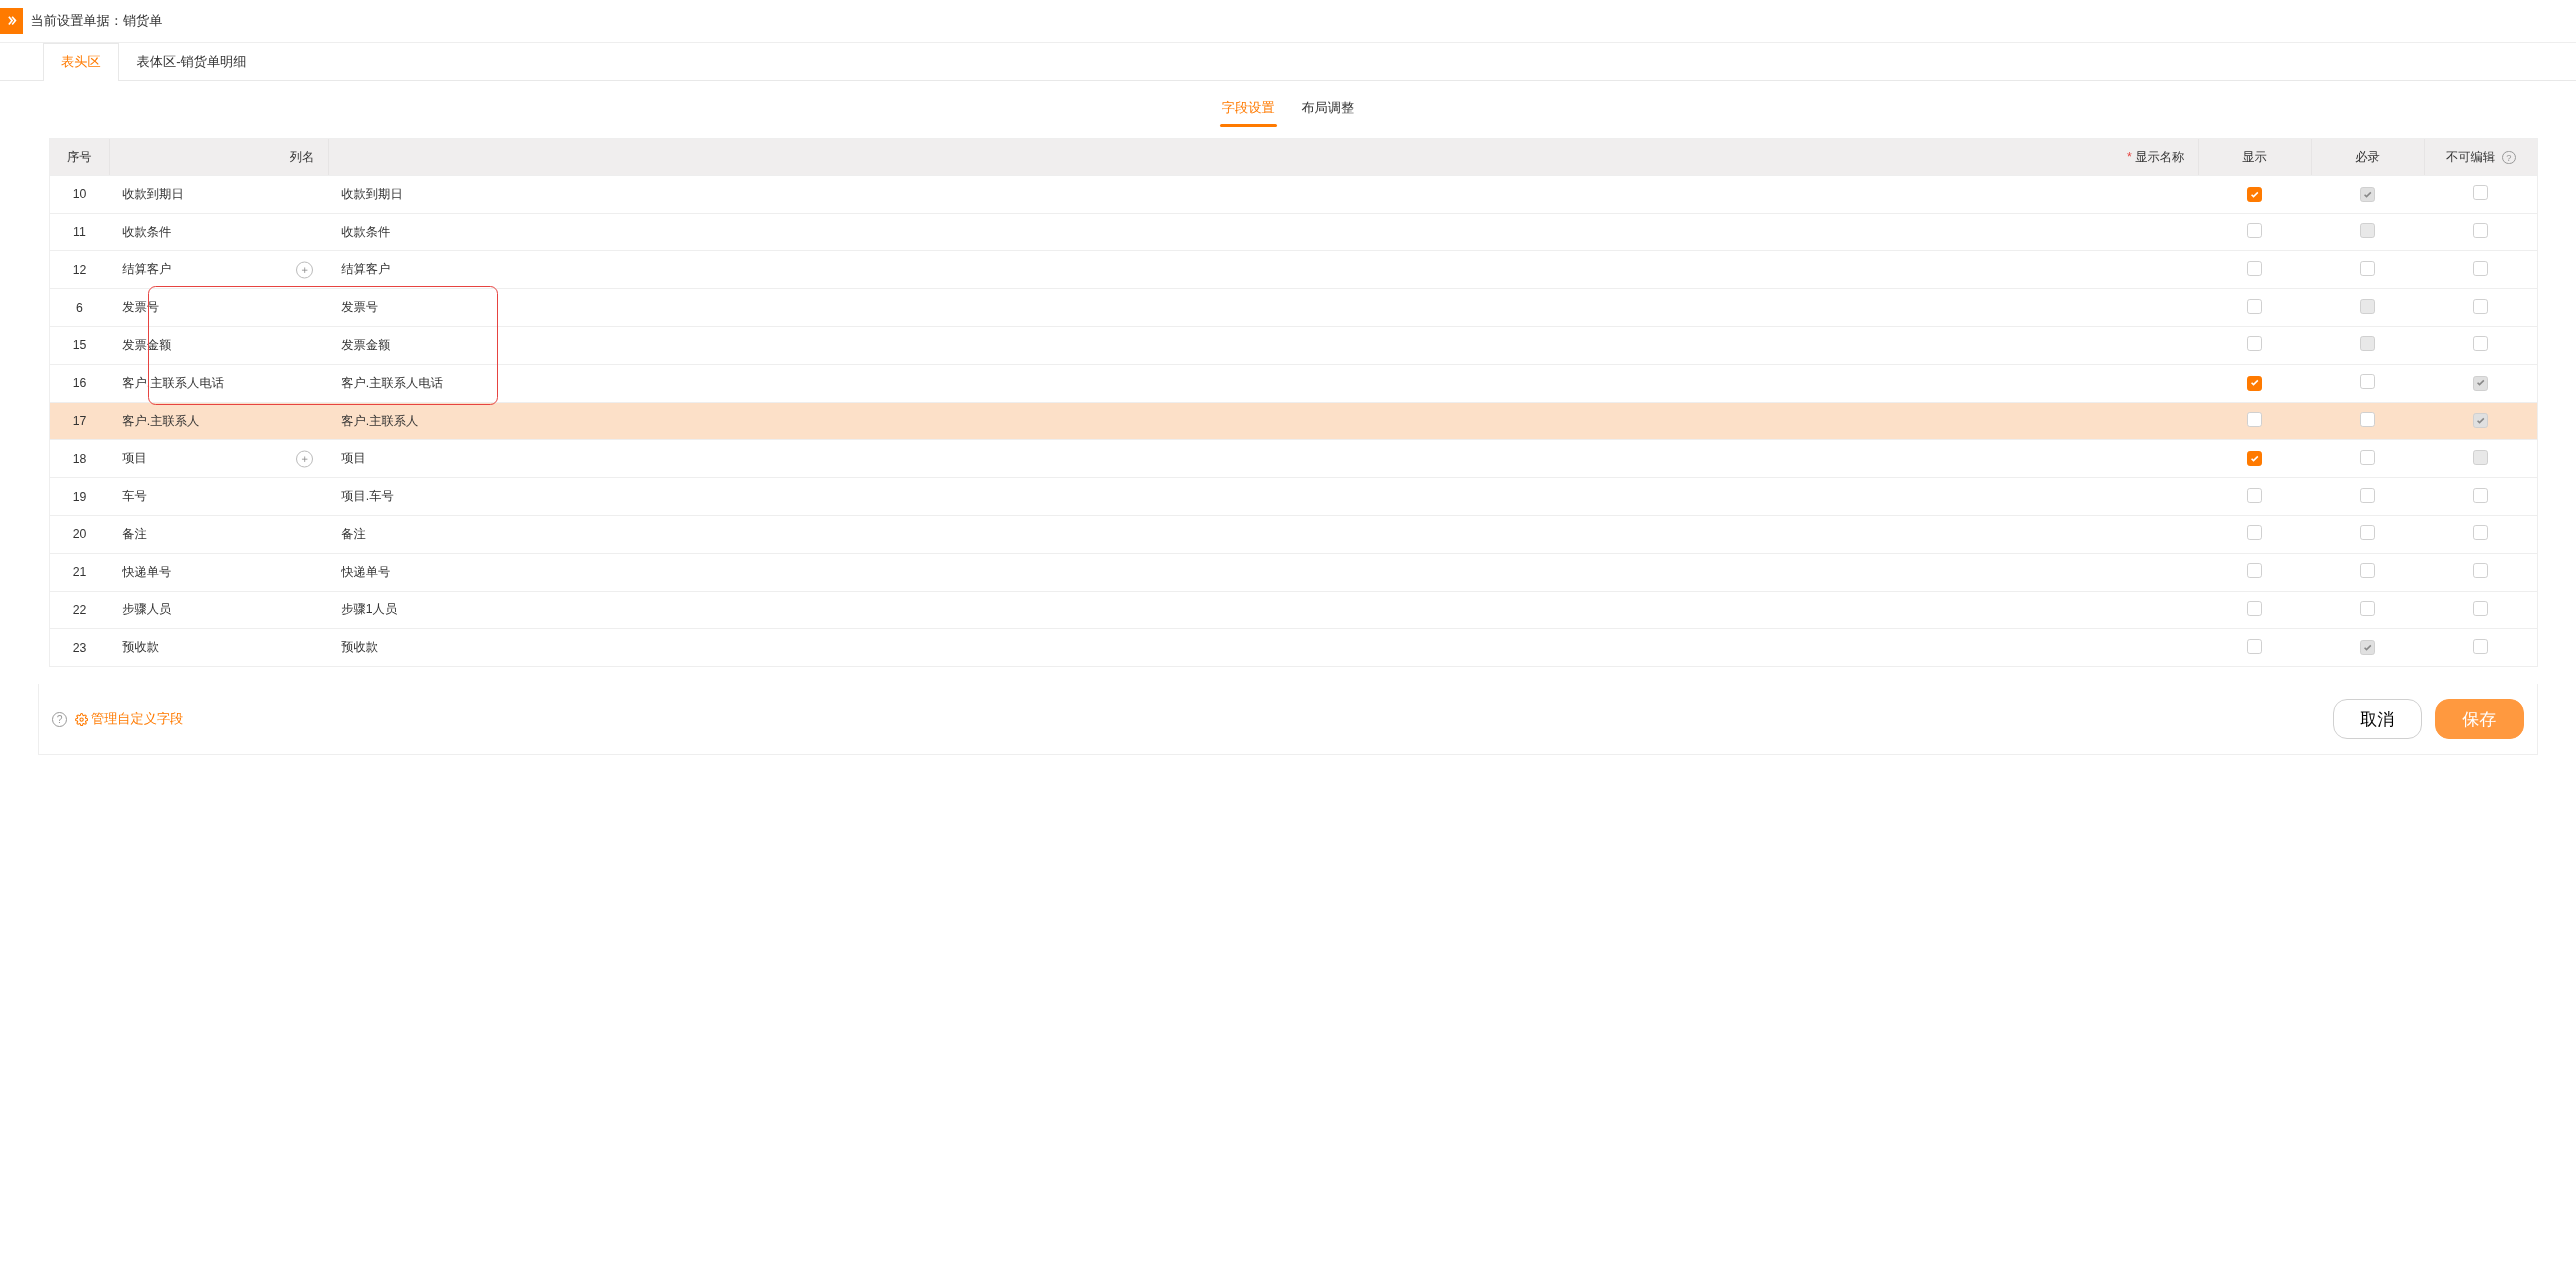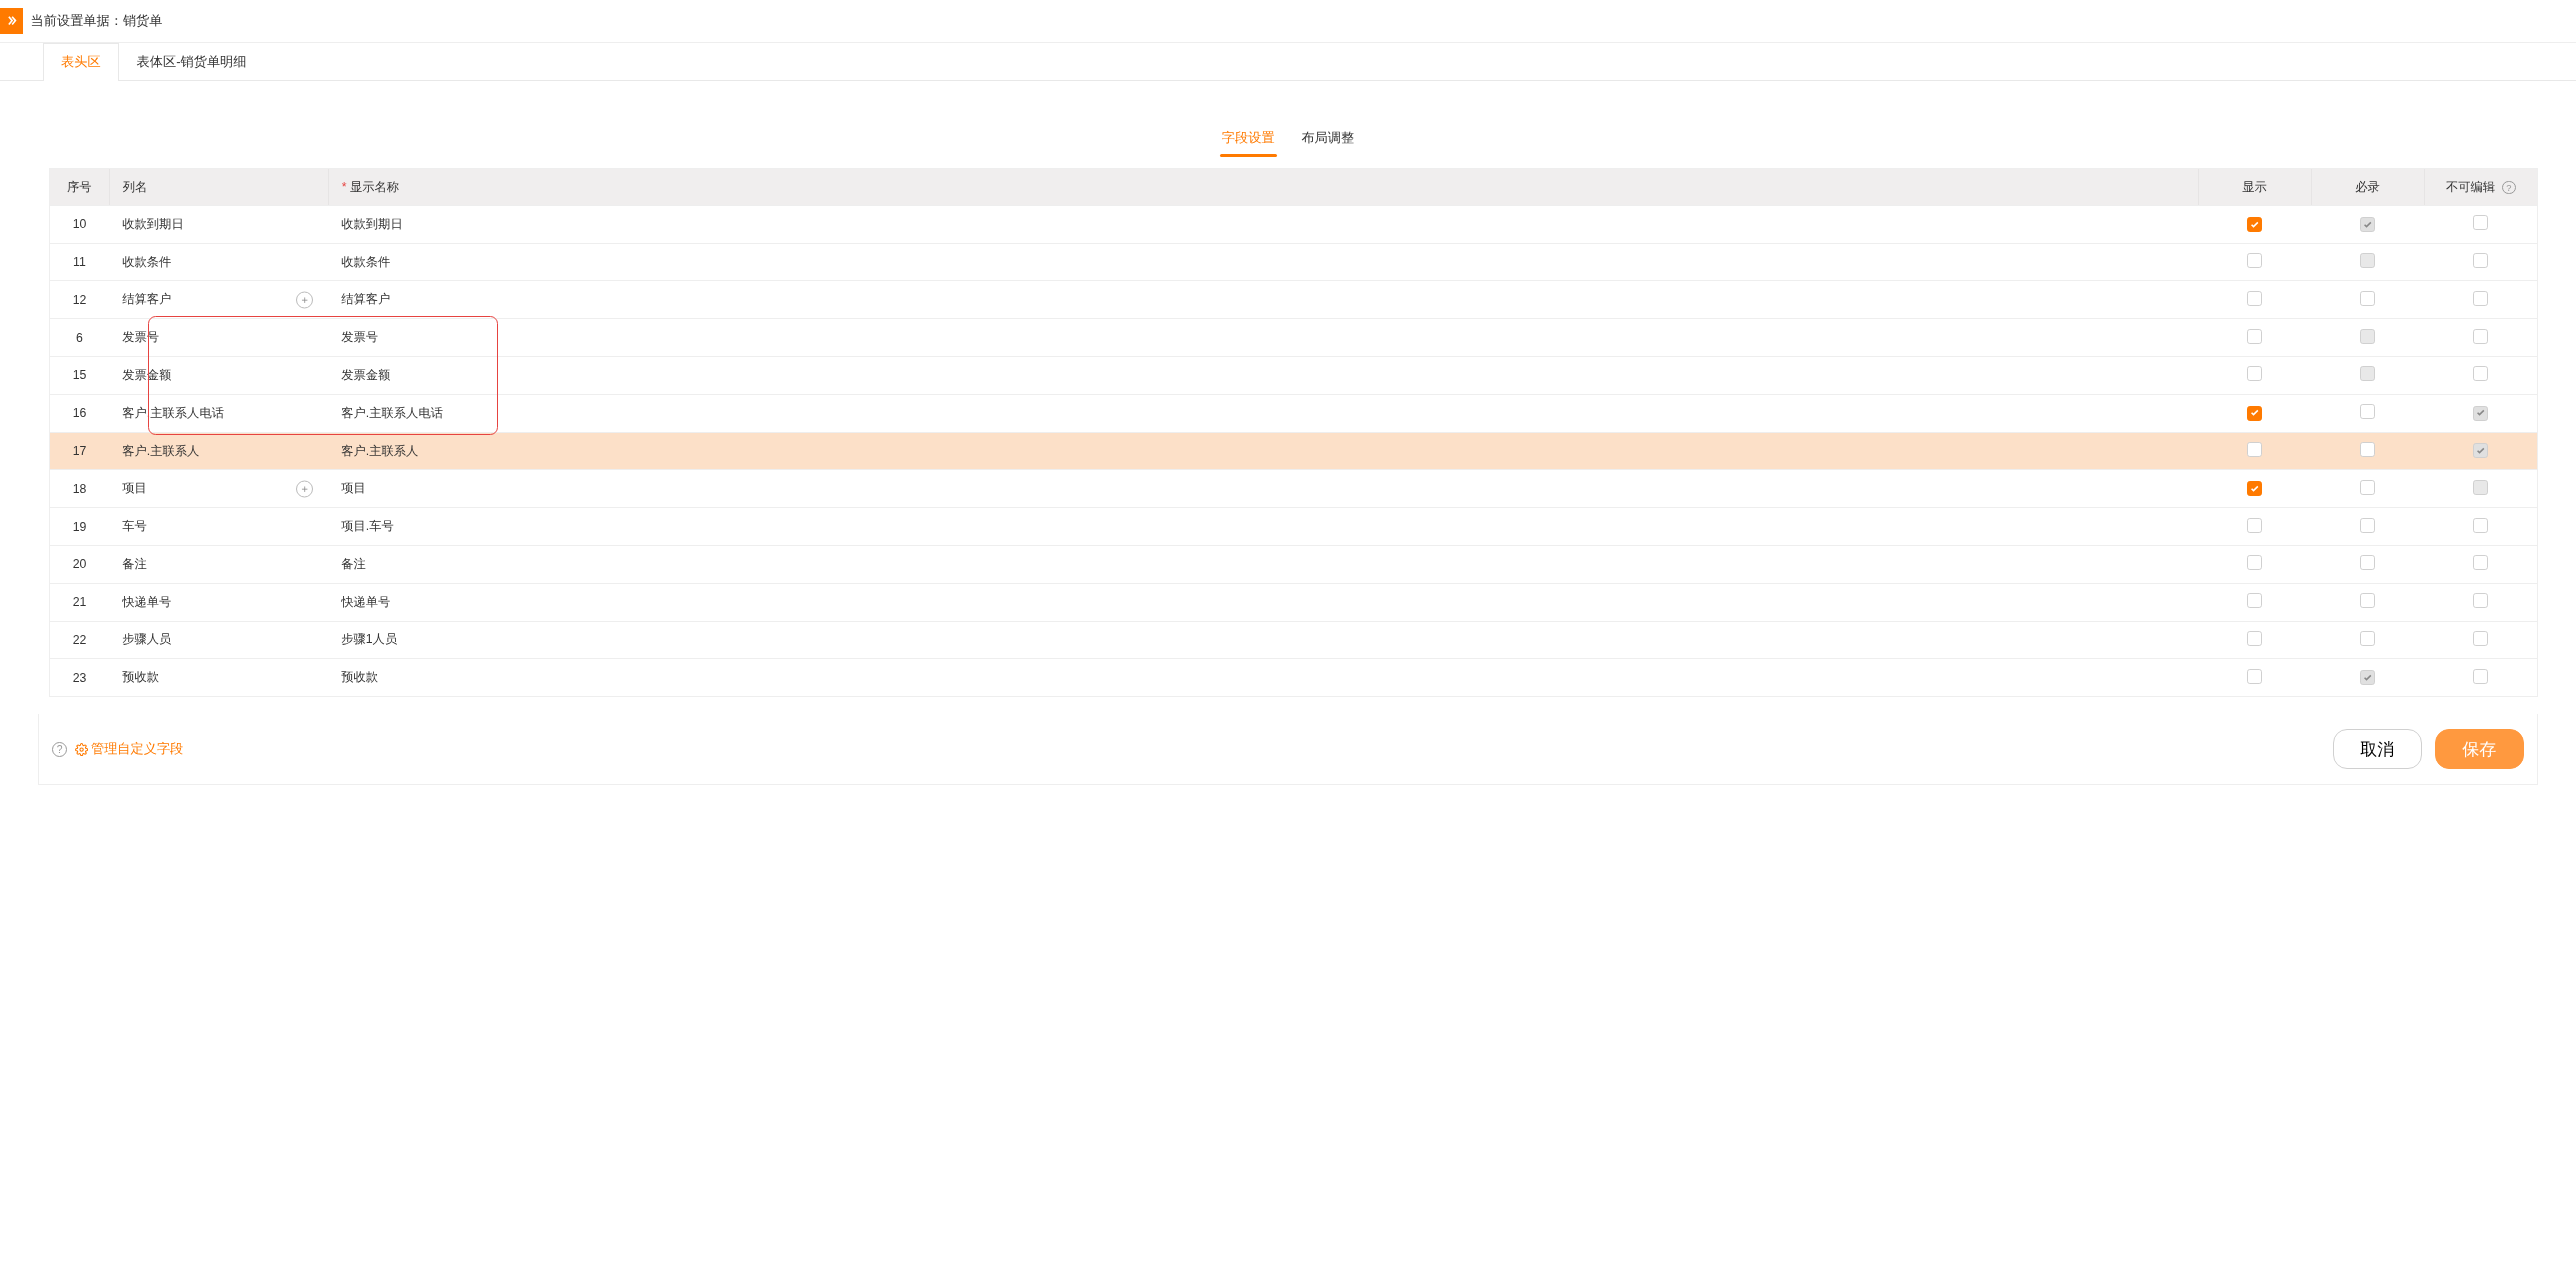--- a/index.html
+++ b/index.html
@@ -59,21 +59,20 @@
     .sub-tabs {
       display: flex;
       justify-content: center;
       padding: 13.2px 0 0;
       gap: 23px;
     }
     .sub-tab {
       padding: 5.7px 1.9px 9.4px;
       cursor: pointer;
       position: relative;
-      margin-top: 30px;
     }
     .sub-tab.active {
       color: #ff7a00;
     }
     .sub-tab.active::after {
       content: "";
       position: absolute;
       bottom: 0;
       left: 0;
       right: 0;
@@ -89,21 +88,21 @@
       position: relative;
       margin-left: 11px;
     }
     table {
       width: 100%;
       border-collapse: collapse;
     }
     thead th {
       background: #f0eeee;
       font-weight: 500;
-      text-align: left;
+      text-align: right;
       padding: 9.4px 13.2px;
       border-bottom: 0.9px solid #eee;
       border-right: 0.9px solid #e6e4e4;
       font-size: 12.3px;
     }
     thead th:last-child {
       border-right: none;
     }
     thead th.center {
       text-align: center;

